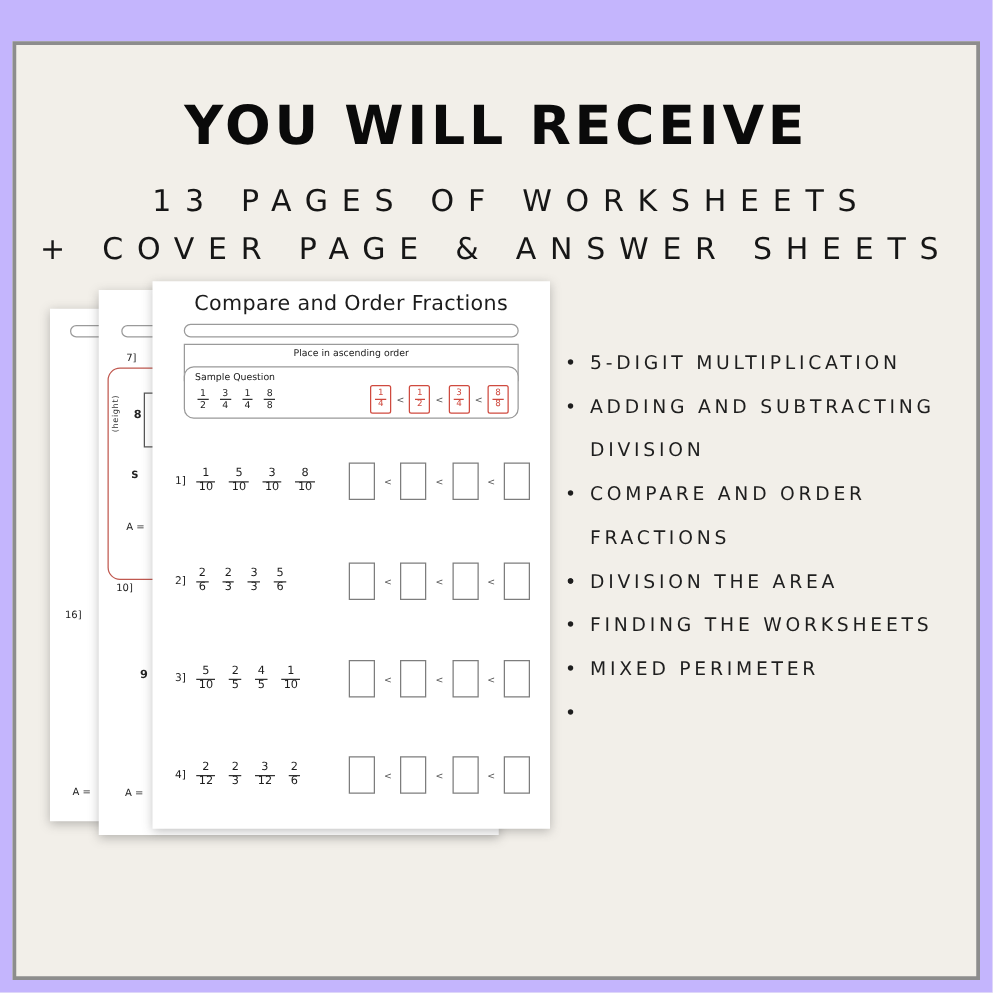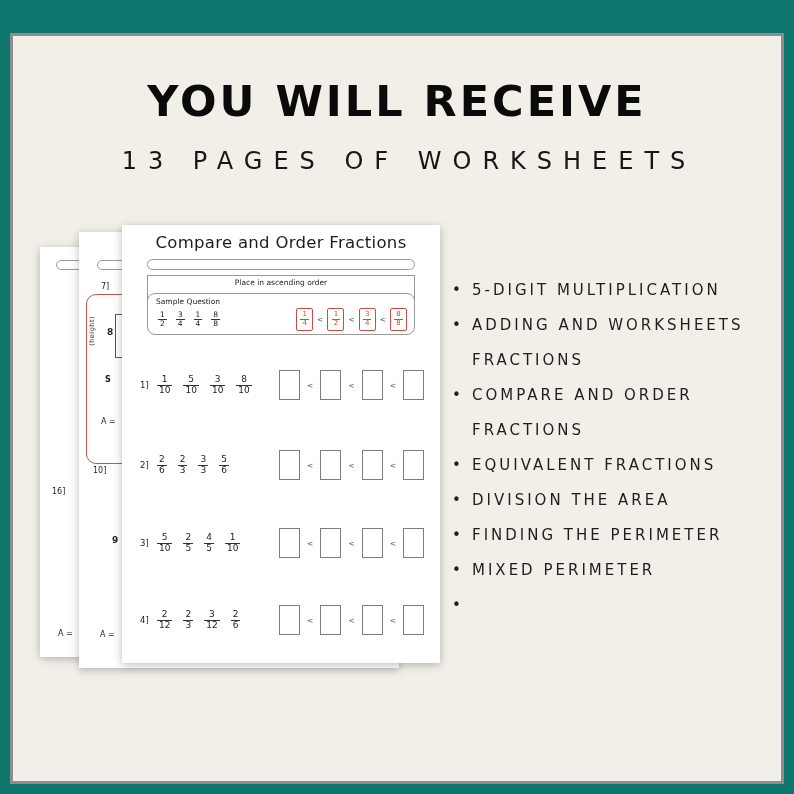--- a/index.html
+++ b/index.html
@@ -1,17 +1,17 @@
 <!DOCTYPE html>
 <html><head>
 <meta charset="utf-8">
 <style>
   * { margin:0; padding:0; box-sizing:border-box; }
   body { width:794px; height:794px; background:#ffffff; font-family:"DejaVu Sans", sans-serif; }
-  .canvas { position:relative; width:794px; height:794px; background:#0f766e; overflow:hidden; }
+  .canvas { position:relative; width:794px; height:794px; background:#c4b5fd; overflow:hidden; }
   .frame { position:absolute; left:10px; right:10px; top:33px; bottom:10px; border:3px solid #8d8d8d; background:#f2efe9; }
 
   
   .main-title { position:absolute; top:76px; left:0; width:794px; text-align:center;
     font-size:43px; font-weight:bold; letter-spacing:3px; color:#0a0a0a; }
   .subtitle { position:absolute; left:0; width:794px; text-align:center;
     font-size:24px; letter-spacing:11px; color:#161616; font-weight:400; }
   .subtitle.s1 { top:147px;margin-left:12px; }
   .subtitle.s2 { top:185px; }
 
@@ -69,20 +69,21 @@
   .bullet { position:absolute; left:0; top:0; line-height:35px; font-size:15px; color:#1e1e1e; }
 </style>
 </head>
 <body>
 
 <div class="canvas">
   <div class="frame"></div>
 
   <div class="main-title">YOU WILL RECEIVE</div>
   <div class="subtitle s1">13 PAGES OF WORKSHEETS</div>
+  <div class="subtitle s2">+ COVER PAGE &amp; ANSWER SHEETS</div>
 
   <div class="page page-back">
     <div class="pill" style="left:16px; top:13px; width:250px;"></div>
     <span class="frag" style="left:12px; top:240px;text-align:center;">16]</span>
     <span class="frag" style="left:18px; top:382px;">A =</span>
   </div>
 
   <div class="page page-middle">
     <div class="pill" style="left:18px; top:28px; width:260px;"></div>
     <span class="frag" style="left:22px; top:50px;">7]</span>
@@ -280,37 +281,36 @@
     </div>
   </div>
 
   <div class="features">
     <div class="feature-item">
       <span class="bullet">•</span>
       <span>5-DIGIT MULTIPLICATION</span>
     </div>
     <div class="feature-item">
       <span class="bullet">•</span>
-      <span>ADDING AND WORKSHEETS FRACTIONS</span>
+      <span>ADDING AND SUBTRACTING DIVISION</span>
     </div>
     <div class="feature-item">
       <span class="bullet">•</span>
       <span>COMPARE AND ORDER FRACTIONS</span>
     </div>
     <div class="feature-item">
       <span class="bullet">•</span>
-      <span>EQUIVALENT FRACTIONS</span>
     </div>
     <div class="feature-item">
       <span class="bullet">•</span>
       <span>DIVISION THE AREA</span>
     </div>
     <div class="feature-item">
       <span class="bullet">•</span>
-      <span>FINDING THE PERIMETER</span>
+      <span>FINDING THE WORKSHEETS</span>
     </div>
     <div class="feature-item">
       <span class="bullet">•</span>
       <span>MIXED PERIMETER</span>
     </div>
     <div class="feature-item">
       <span class="bullet">•</span>
     </div>
   </div>
 </div>

